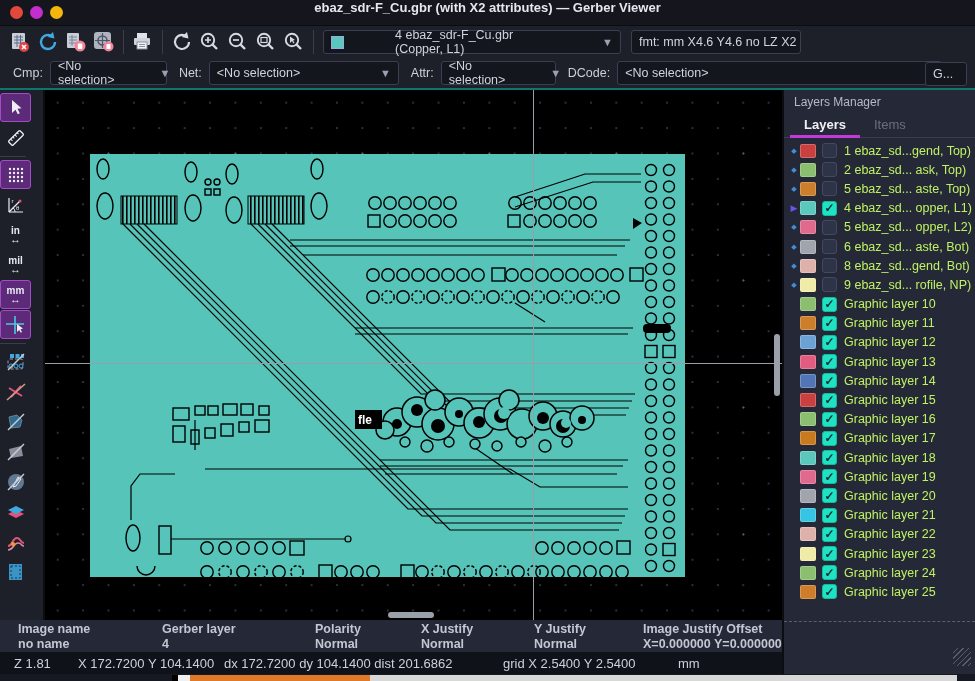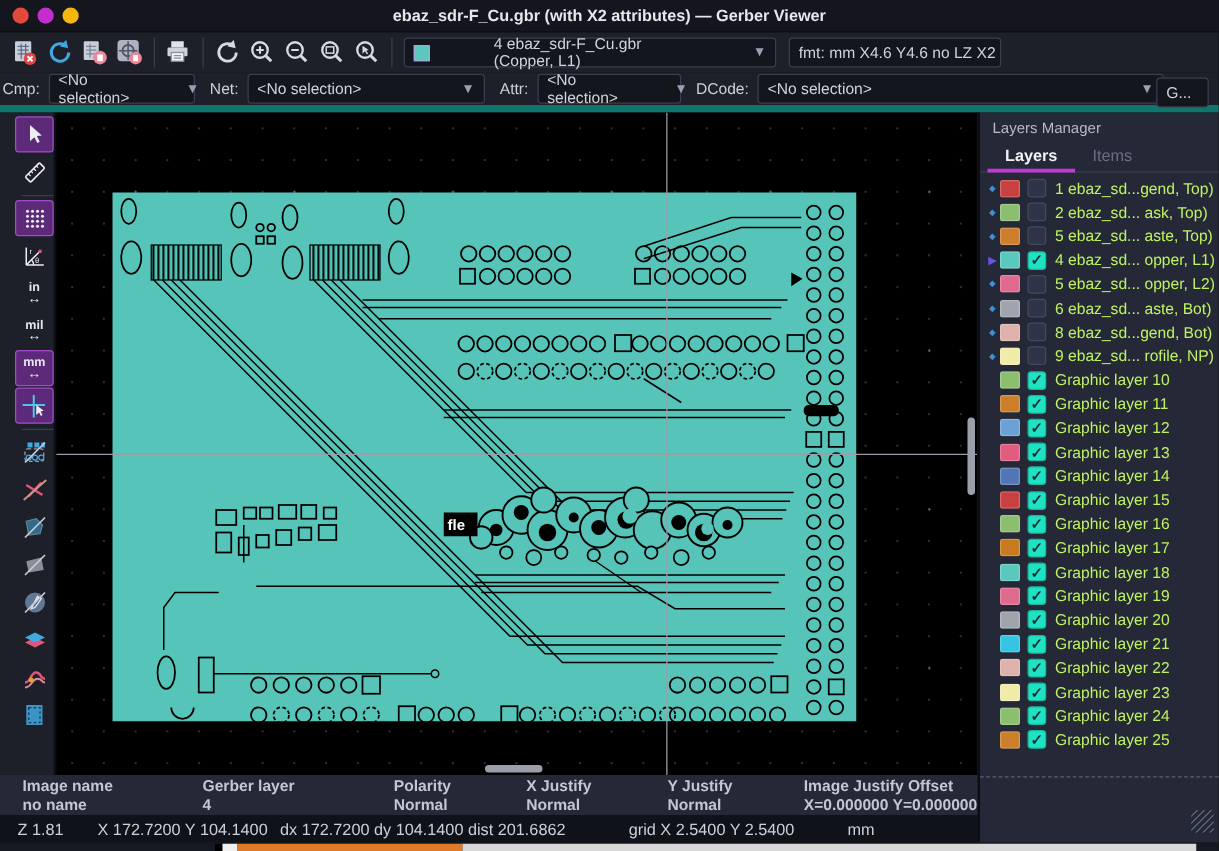--- a/index.html
+++ b/index.html
@@ -3,51 +3,51 @@
 <meta charset="utf-8">
 <style>
   * { margin:0; padding:0; box-sizing:border-box; }
   html,body { width:975px; height:681px; background:#101117; overflow:hidden;
               font-family:"Liberation Sans", sans-serif; }
   .window { position:relative; width:975px; height:681px; background:#16171f; }
 
   
   .titlebar { position:absolute; left:0; top:0; width:975px; height:26px;
               background:#14151d; border-bottom:1px solid #0b0c10;
-              display:flex; align-items:center; }
+              display:flex; align-items:flex-start; }
   .lights { position:absolute; left:10px; top:6px; display:flex; gap:7px; }
   .light { width:13px; height:13px; border-radius:50%; }
   .title-text { width:100%; text-align:center; color:#e6e7ec; font-size:13px; font-weight:bold; }
 
   
   .toolbar1 { position:absolute; left:0; top:26px; width:975px; height:32px;
               background:#1d1f29; display:flex; align-items:center; padding-left:6px; }
   .tbtn { width:28px; height:28px; display:flex; align-items:center; justify-content:center;
           border-radius:3px; flex:0 0 auto; }
   .tsep { width:1px; height:24px; background:#3a3d4a; margin:0 5px; flex:0 0 auto; }
   .combo { height:24px; background:#14161e; border:1px solid #3b3e4e; border-radius:3px;
            color:#d0d3dd; font-size:12.5px; display:flex; align-items:center; padding:0 7px;gap:45px; }
   .layer-combo { width:298px; margin-left:4px; }
   .layer-combo .sw { width:13px; height:13px; border:1px solid #9ad; margin-right:6px; flex:0 0 auto; }
   .combo .arrow { margin-left:auto; color:#9aa0b2; font-size:11px; }
   .fmt-box { width:170px; margin-left:10px; overflow:hidden; white-space:nowrap; }
 
   
   .toolbar2 { position:absolute; left:0; top:58px; width:975px; height:32px;
-              background:#1d1f29; border-bottom:6px solid #0f766e;
-              display:flex; align-items:center; padding-left:2px; }
+              background:#1d1f29; border-bottom:2px solid #0f766e;
+              display:flex; align-items:center; padding-left:13px; }
   .flabel { color:#cdd0da; font-size:12.5px; margin-right:7px; }
   .fcombo { margin-right:12px; }
   .w-cmp{width:117px}.w-net{width:190px}.w-attr{width:115px}.w-dcode{width:325px}
   .g-combo{ position:absolute; right:8px; top:4px; width:42px; }
 
   
   .lefttools { position:absolute; left:0; top:90px; width:45px; height:530px;
                background:#1d1f29; border-right:2px solid #0c0d12;
-               display:flex; flex-direction:column; align-items:flex-end; padding-top:3px; }
+               display:flex; flex-direction:column; align-items:flex-start; padding-top:3px; }
   .ltbtn { width:31px; height:29px; border-radius:3px; display:flex; align-items:center;
            justify-content:center; margin-bottom:1px; flex:0 0 auto; }
   .ltbtn.sel { background:#5c2a78; border:1px solid #a44cc8; }
   .ldiv { width:26px; height:1px; background:#3a3d4a; margin:3px 0; flex:0 0 auto; }
   .unit-ic { display:flex; flex-direction:column; align-items:center; color:#e8eaf0;
              font-size:10px; font-weight:bold; line-height:9px; }
   .unit-ic .ar { font-size:11px; font-weight:normal; line-height:9px; }
 
   
   .canvas { position:absolute; left:45px; top:90px; width:737px; height:530px; background:#000;

